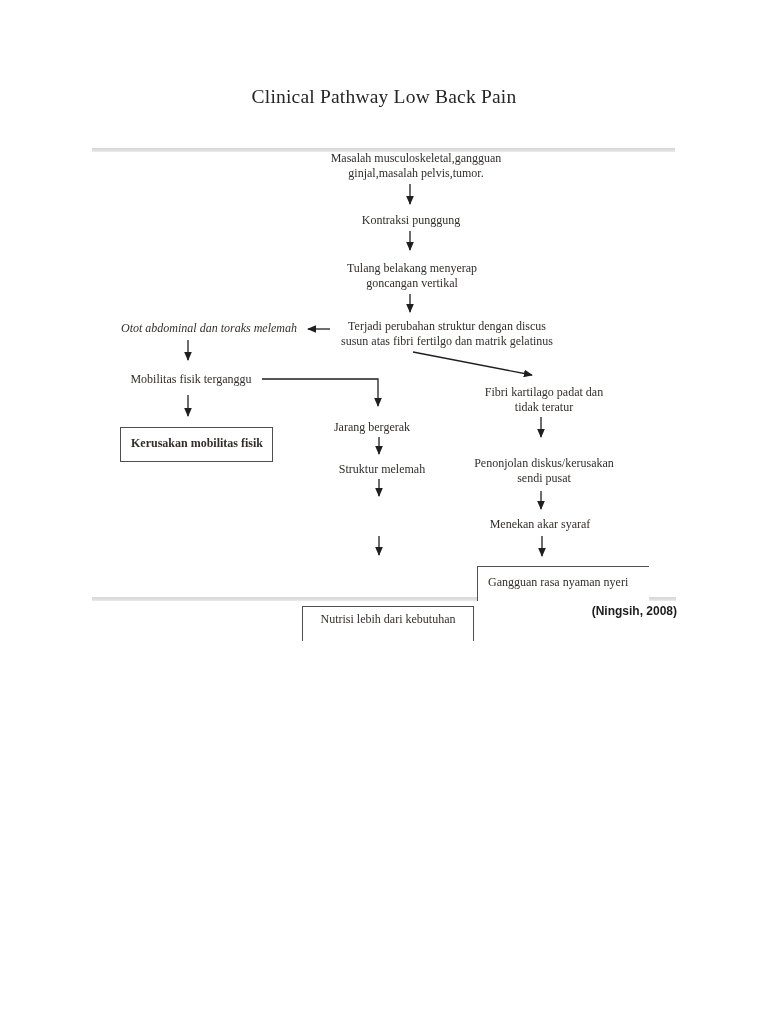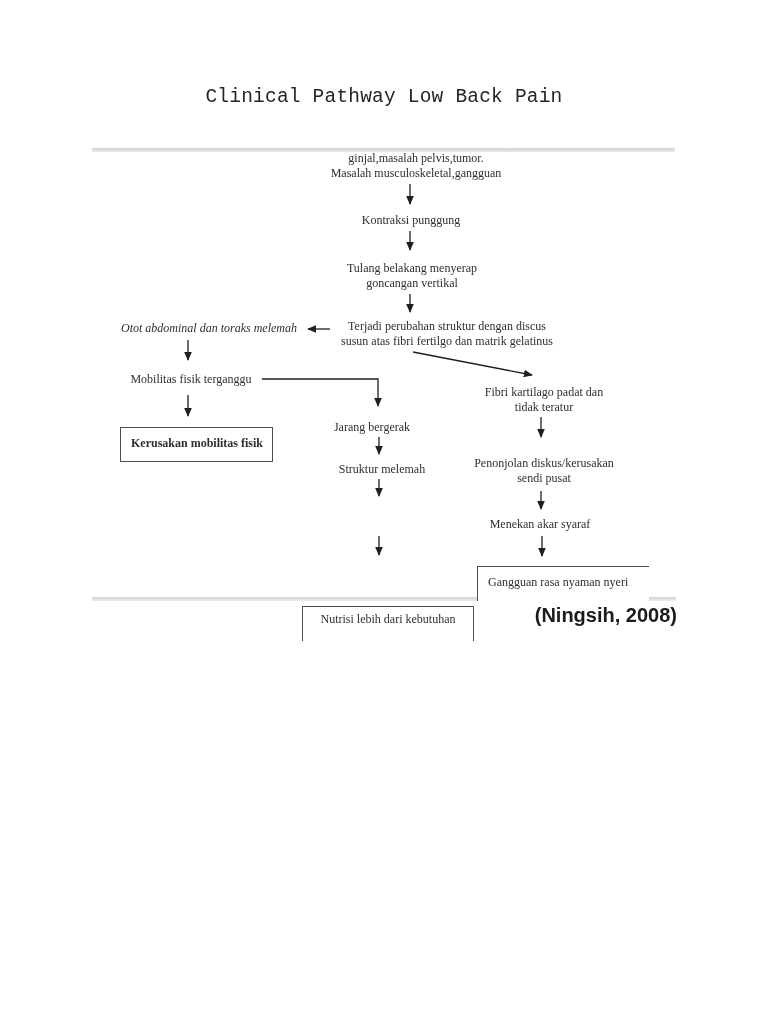--- a/index.html
+++ b/index.html
@@ -15,21 +15,21 @@
     overflow: hidden;
     font-family: "Liberation Serif", serif;
     color: #332e29;
   }
   .doc-title {
     position: absolute;
     top: 86px;
     left: 0;
     width: 768px;
     text-align: center;
-    font-family: Liberation Mono, monospace;
+    font-family: Liberation Serif, serif;
     font-size: 19.5px;
     font-weight: 500;
     color: #262626;
     letter-spacing: 0.2px;
   }
   .divider {
     position: absolute;
     height: 4px;
     background: linear-gradient(to bottom, #d6d6d6 0%, #dedede 55%, #ececec 100%);
   }
@@ -72,21 +72,21 @@
   }
   .box.center-text .box-label {
     text-align: center;
     padding: 5px 4px 0 4px;
   }
   .citation {
     position: absolute;
     top: 604px;
     right: 91px;
     font-family: "Liberation Sans", sans-serif;
-    font-size: 20px;
+    font-size: 12px;
     font-weight: bold;
     color: #1c1c1c;
   }
   svg.arrows {
     position: absolute;
     left: 0;
     top: 0;
     width: 768px;
     height: 1024px;
     pointer-events: none;
@@ -120,22 +120,22 @@
       <line x1="379" y1="437" x2="379" y2="454" marker-end="url(#ah)"></line>
       <line x1="379" y1="479" x2="379" y2="496" marker-end="url(#ah)"></line>
       <line x1="379" y1="536" x2="379" y2="555" marker-end="url(#ah)"></line>
       <line x1="541" y1="417" x2="541" y2="437" marker-end="url(#ah)"></line>
       <line x1="541" y1="491" x2="541" y2="509" marker-end="url(#ah)"></line>
       <line x1="542" y1="536" x2="542" y2="556" marker-end="url(#ah)"></line>
     </g>
   </svg>
 
   <div class="node" style="left:306px; top:151px; width:220px;">
+    <span>Masalah musculoskeletal,gangguan</span>
     <span>ginjal,masalah pelvis,tumor.</span>
-    <span>Masalah musculoskeletal,gangguan</span>
   </div>
 
   <div class="node" style="left:331px; top:213px; width:160px;">
     <span>Kontraksi punggung</span>
   </div>
 
   <div class="node" style="left:302px; top:261px; width:220px;">
     <span>Tulang belakang menyerap</span>
     <span>goncangan vertikal</span>
   </div>

